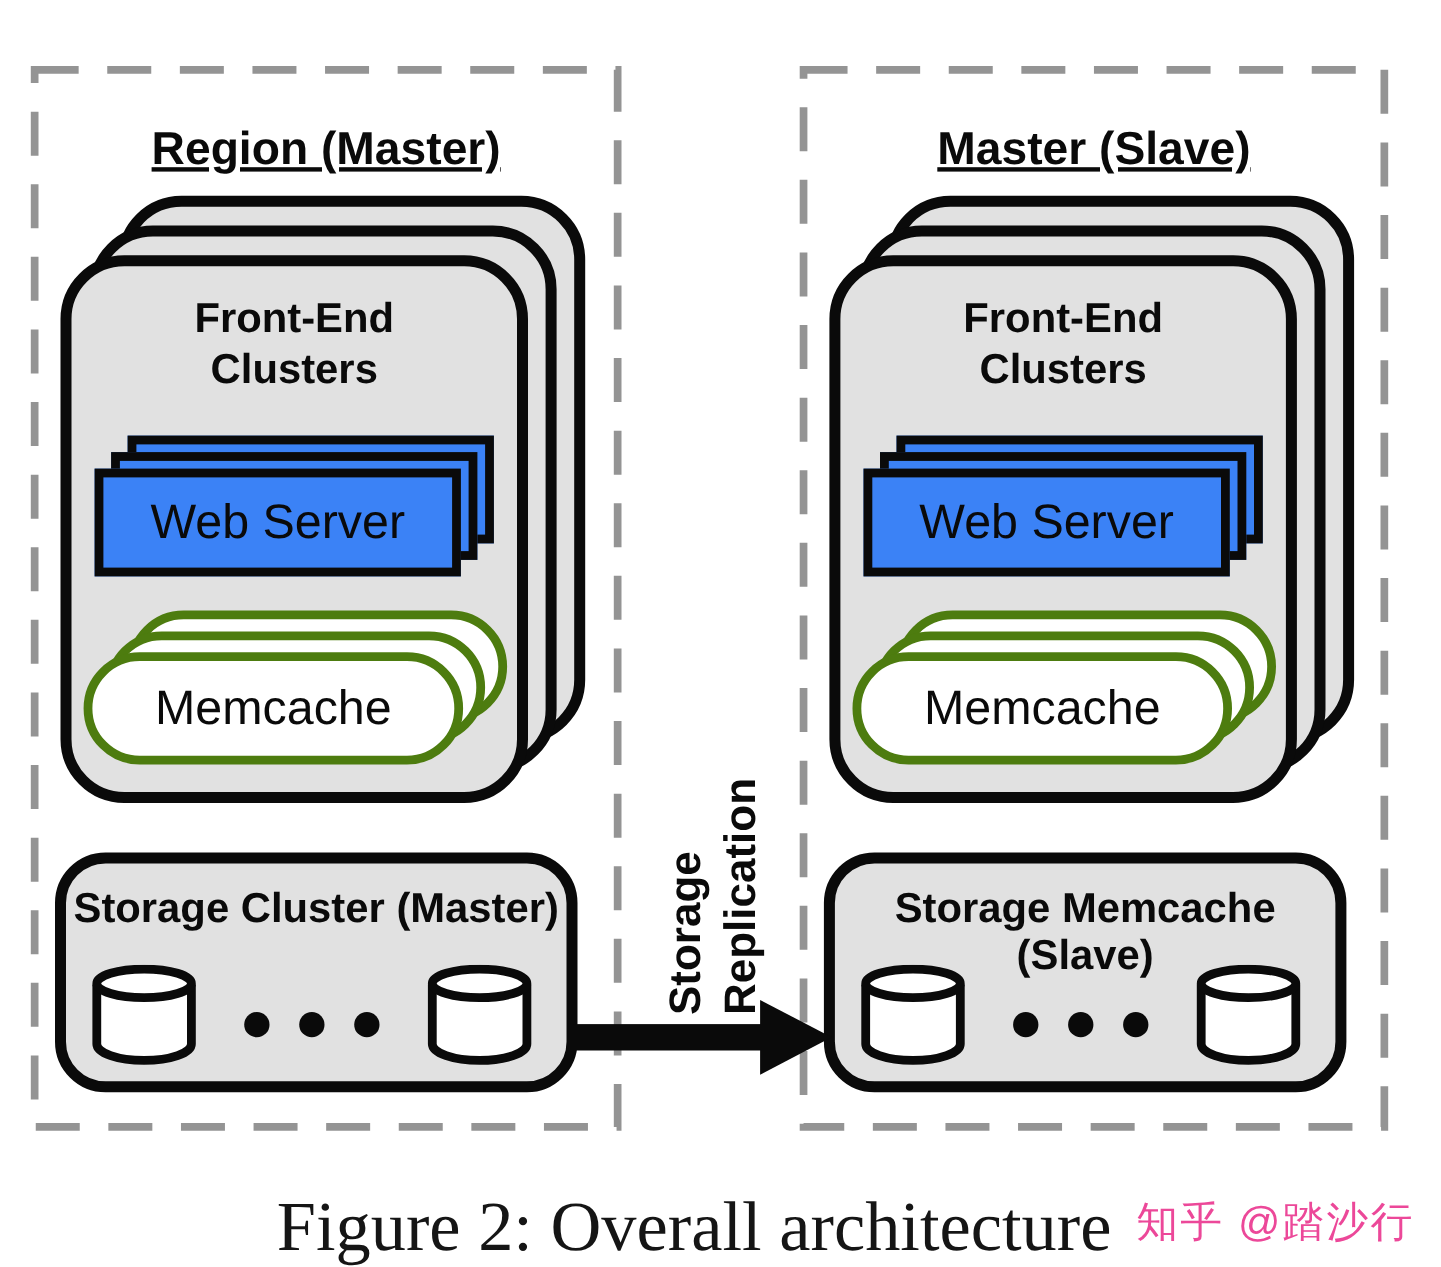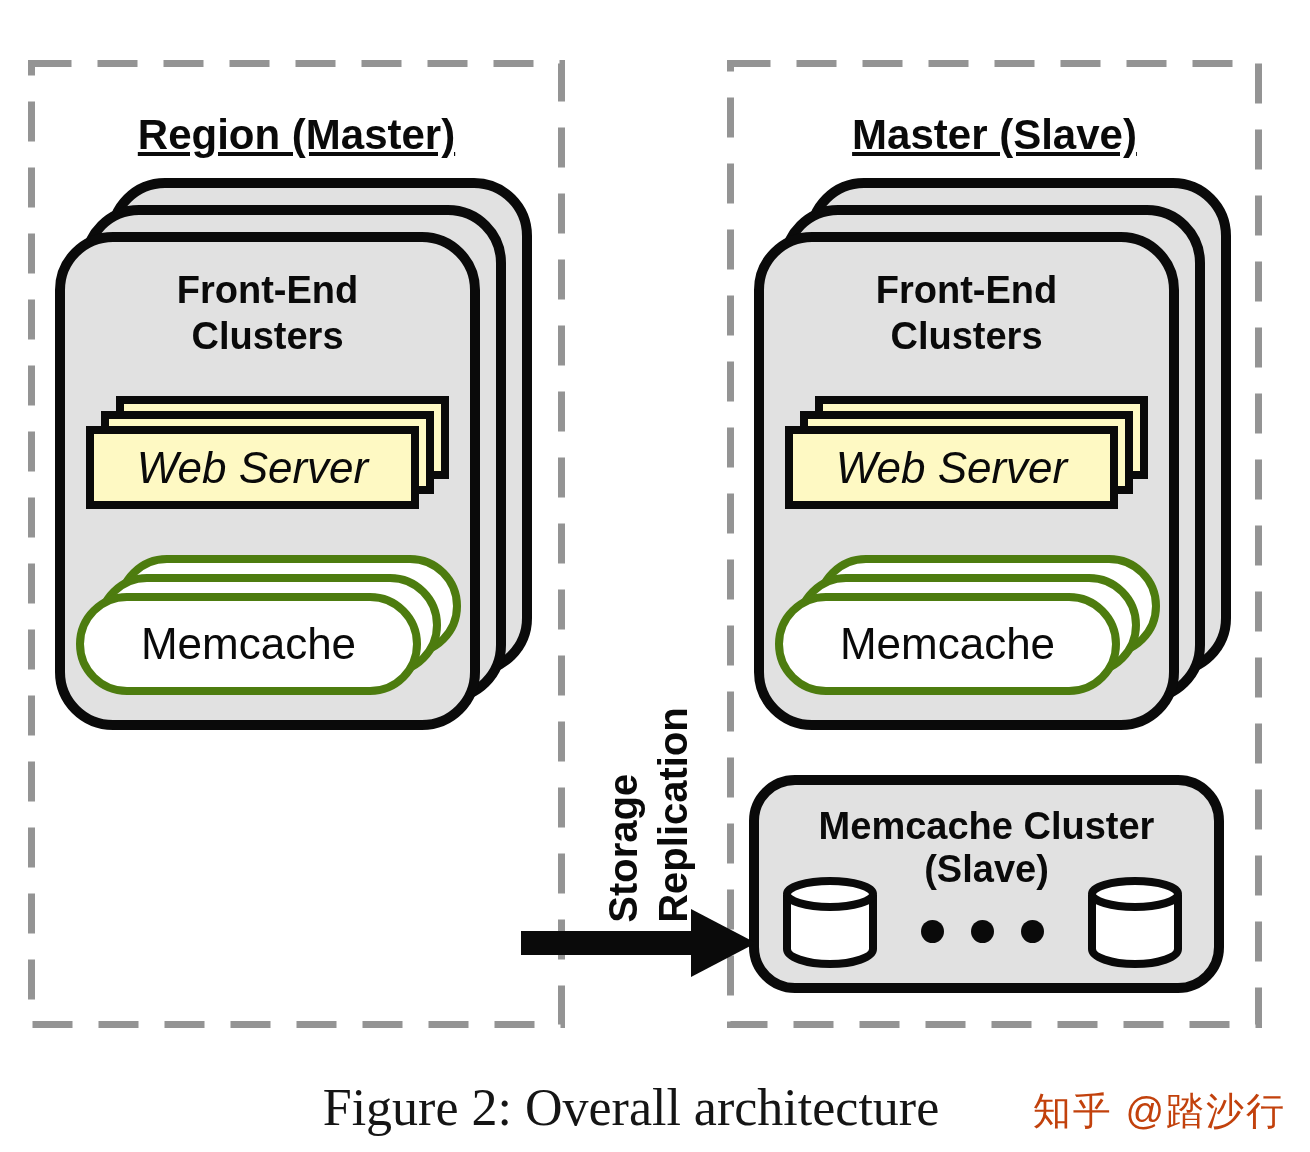--- a/index.html
+++ b/index.html
@@ -20,21 +20,21 @@
 
   
   .fec { width: 425px; height: 498px; border: 10px solid #0a0a0a;
          border-radius: 58px; background: #e1e1e1; }
   .fec-title {
     position: absolute; top: 26px; left: 0; width: 100%;
     text-align: center; font-size: 38px; font-weight: bold; line-height: 1.2;
   }
 
   
-  .ws { width: 333px; height: 83px; border: 8px solid #0a0a0a; background: #fef9c3; font-style: italic; }
+  .ws { width: 333px; height: 98px; border: 8px solid #0a0a0a; background: #3b82f6; }
   .box-label { display: flex; width: 100%; height: 100%;
                align-items: center; justify-content: center; font-size: 44px; }
 
   
   .mc { width: 345px; height: 102px; border: 8px solid #4d7c0f;
         border-radius: 51px; background: #ffffff; }
 
   
   .storage { position: absolute; left: 22px; top: 715px; width: 475px; height: 218px;
              box-sizing: border-box; border: 10px solid #0a0a0a;
@@ -48,25 +48,25 @@
 
   
   .repl-label {
     position: absolute; left: 648px; top: 815px;
     transform: translate(-50%, -50%) rotate(-90deg);
     font-size: 40px; font-weight: bold; line-height: 1.25; white-space: nowrap;
   }
 
   .caption {
     position: absolute; top: 1078px; left: 0; width: 1262px; text-align: center;
-    font-family: "Liberation Serif", serif; font-size: 52px; color: #151515;
+    font-family: "Liberation Serif", serif; font-size: 64px; color: #151515;
   }
   .watermark {
     position: absolute; top: 1086px; right: 24px;
-    font-size: 38px; color: #c2410c; letter-spacing: 2px;
+    font-size: 38px; color: #ec4899; letter-spacing: 2px;
   }
 </style>
 </head>
 <body>
 
 <div class="canvas">
 
   <svg class="overlay" width="1310" height="1152">
     <rect x="31.5" y="63.5" width="530" height="961" fill="none" stroke="#949494" stroke-width="7" stroke-dasharray="40 26"></rect>
     <rect x="730.5" y="63.5" width="528" height="961" fill="none" stroke="#949494" stroke-width="7" stroke-dasharray="40 26"></rect>
@@ -89,20 +89,38 @@
         <div class="box-label">Web Server</div>
       </div>
 
       <div class="layer mc" style="left:51px;top:313px;"></div>
       <div class="layer mc" style="left:31px;top:332px;"></div>
       <div class="layer mc" style="left:11px;top:351px;">
         <div class="box-label">Memcache</div>
       </div>
     </div>
 
+    <div class="storage">
+      <div class="storage-title">Storage Cluster (Master)</div>
+      <div class="storage-row">
+        <svg width="98" height="92" viewBox="0 0 98 92">
+          <path d="M6 18 L6 72 A43 15 0 0 0 92 72 L92 18" fill="#ffffff" stroke="#0a0a0a" stroke-width="8"></path>
+          <ellipse cx="49" cy="17" rx="43" ry="13" fill="#ffffff" stroke="#0a0a0a" stroke-width="8"></ellipse>
+        </svg>
+        <div class="dots">
+          <span class="dot"></span>
+          <span class="dot"></span>
+          <span class="dot"></span>
+        </div>
+        <svg width="98" height="92" viewBox="0 0 98 92">
+          <path d="M6 18 L6 72 A43 15 0 0 0 92 72 L92 18" fill="#ffffff" stroke="#0a0a0a" stroke-width="8"></path>
+          <ellipse cx="49" cy="17" rx="43" ry="13" fill="#ffffff" stroke="#0a0a0a" stroke-width="8"></ellipse>
+        </svg>
+      </div>
+    </div>
   </section>
 
   <section class="region" style="left:727px;width:535px;">
     <h2 class="region-title">Master (Slave)</h2>
 
     <div class="layer fec" style="left:79px;top:118px;"></div>
     <div class="layer fec" style="left:53px;top:145px;"></div>
     <div class="layer fec" style="left:27px;top:172px;">
       <div class="fec-title">
         <span>Front-End</span><br>
@@ -114,21 +132,21 @@
         <div class="box-label">Web Server</div>
       </div>
       <div class="layer mc" style="left:51px;top:313px;"></div>
       <div class="layer mc" style="left:31px;top:332px;"></div>
       <div class="layer mc" style="left:11px;top:351px;">
         <div class="box-label">Memcache</div>
       </div>
     </div>
 
     <div class="storage">
-      <div class="storage-title">Memcache Cluster (Slave)</div>
+      <div class="storage-title">Storage Memcache (Slave)</div>
       <div class="storage-row">
         <svg width="98" height="92" viewBox="0 0 98 92">
           <path d="M6 18 L6 72 A43 15 0 0 0 92 72 L92 18" fill="#ffffff" stroke="#0a0a0a" stroke-width="8"></path>
           <ellipse cx="49" cy="17" rx="43" ry="13" fill="#ffffff" stroke="#0a0a0a" stroke-width="8"></ellipse>
         </svg>
         <div class="dots">
           <span class="dot"></span>
           <span class="dot"></span>
           <span class="dot"></span>
         </div>

